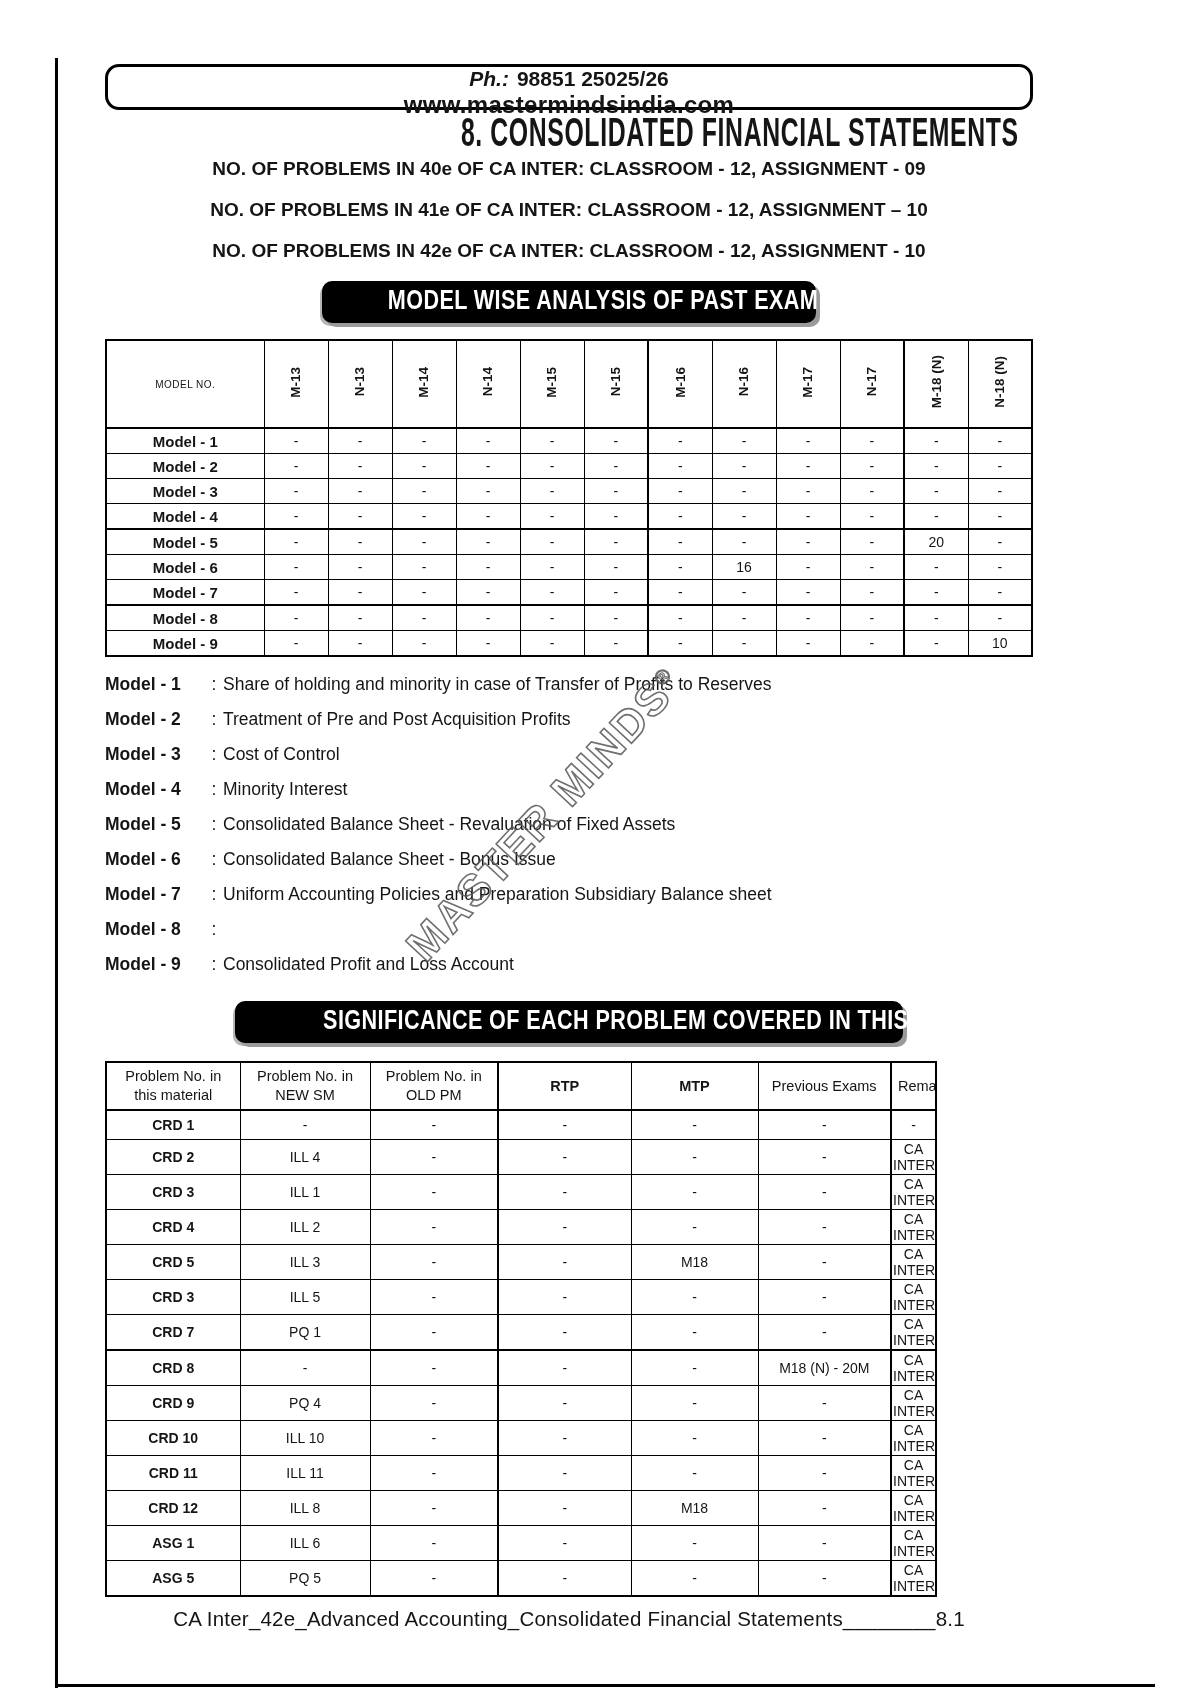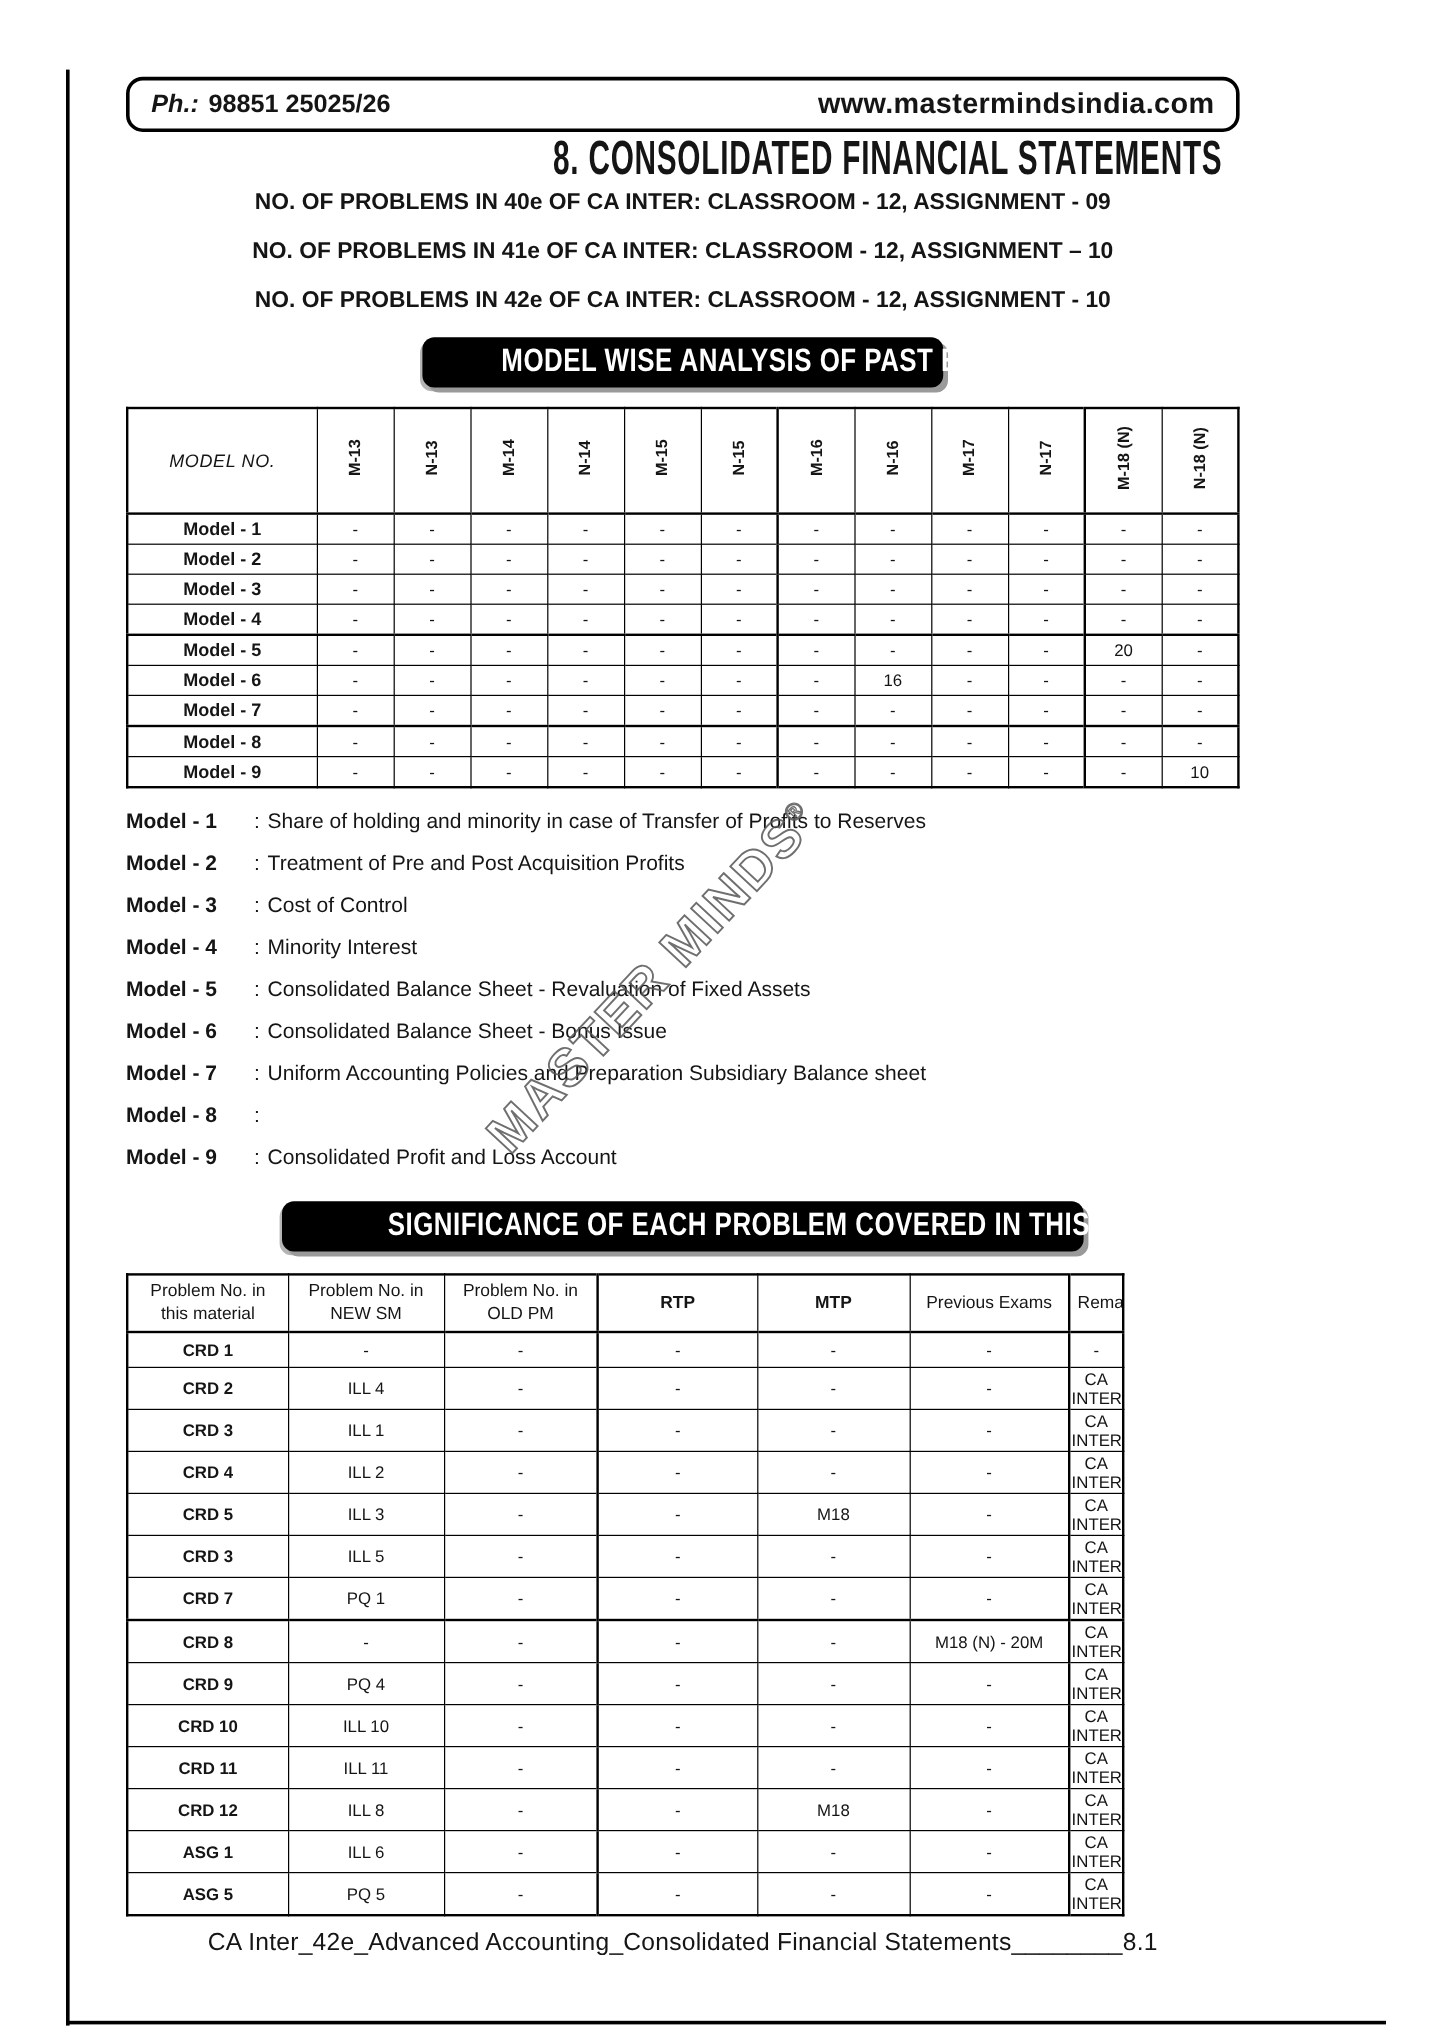--- a/index.html
+++ b/index.html
@@ -12,21 +12,21 @@
   .scan-edge{position:absolute;background:#000;}
   #scan-left{left:55px;top:58px;width:3px;height:1630px;}
   #scan-bottom{left:55px;top:1684px;width:1100px;height:3px;}
 
   .content{position:absolute;left:105px;top:0;width:928px;}
 
   
   .header-box{
     margin-top:64px;height:46px;border:3px solid #000;border-radius:14px;
     display:flex;align-items:center;justify-content:space-between;
-    padding:0 18px;box-sizing:border-box;
+    padding:0 18px;box-sizing:border-box;flex-direction:column;
   }
   .header-box .phone{font-weight:bold;font-size:21px;white-space:nowrap;}
   .header-box .phone .ph-label{font-style:italic;margin-right:8px;}
   .header-box .website{font-weight:bold;font-size:24px;white-space:nowrap;letter-spacing:.3px;}
 
   
   .page-title{text-align:center;height:40px;}
   .cond-title{
     display:inline-block;font-size:40px;font-weight:bold;white-space:nowrap;
     transform:scaleX(0.62);transform-origin:100% 50%;letter-spacing:1px;
@@ -38,32 +38,32 @@
   
   .banner{
     background:#000;border-radius:10px;text-align:center;
     padding:6px 0 9px;margin:14px auto 0;
     box-shadow:4px 4px 0 #9a9a9a, -2px 3px 0 #b5b5b5;
   }
   .banner .cond{
     color:#fff;font-weight:bold;font-size:27px;line-height:27px;display:inline-block;
     transform:scaleX(0.8);white-space:nowrap;letter-spacing:.5px;
   }
-  #banner-model-wise{width:434px;}
+  #banner-model-wise{width:494px;}
   #banner-significance{width:668px;margin-top:26px;}
 
   
   table.model{
     border-collapse:collapse;table-layout:fixed;width:928px;margin-top:16px;
     border:2px solid #000;
   }
   .model th,.model td{border:1px solid #000;text-align:center;padding:0;overflow:hidden;}
   .model thead th{height:86px;vertical-align:middle;border-bottom:2px solid #000;}
   .model td{height:24px;font-size:14px;}
-  .model .modelno{font-weight:normal;font-size:15px;letter-spacing:.5px;font-style:italic;}
+  .model .modelno{font-weight:normal;font-size:10px;letter-spacing:.5px;}
   .model .vert{
     writing-mode:vertical-rl;transform:rotate(180deg);
     font-weight:bold;font-size:13.5px;white-space:nowrap;display:inline-block;line-height:1;
   }
   .model td.rowlabel{font-weight:bold;font-size:15px;}
   .bl2{border-left-width:2px !important;}
   .bt2{border-top-width:2px !important;}
 
   
   .desc{margin-top:16px;}

